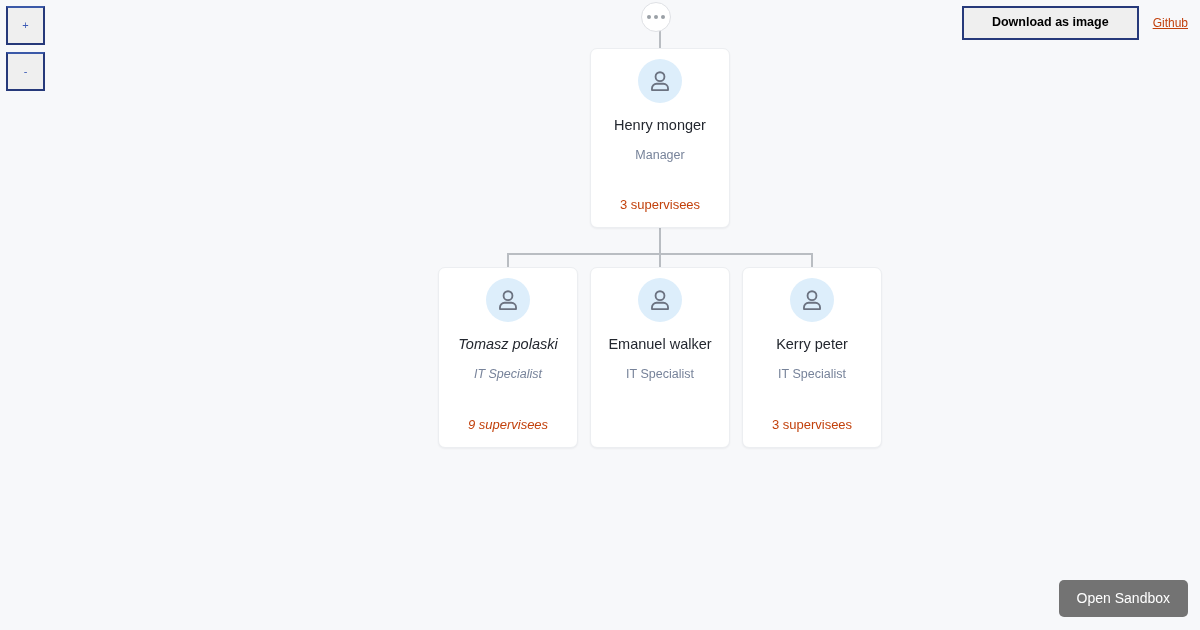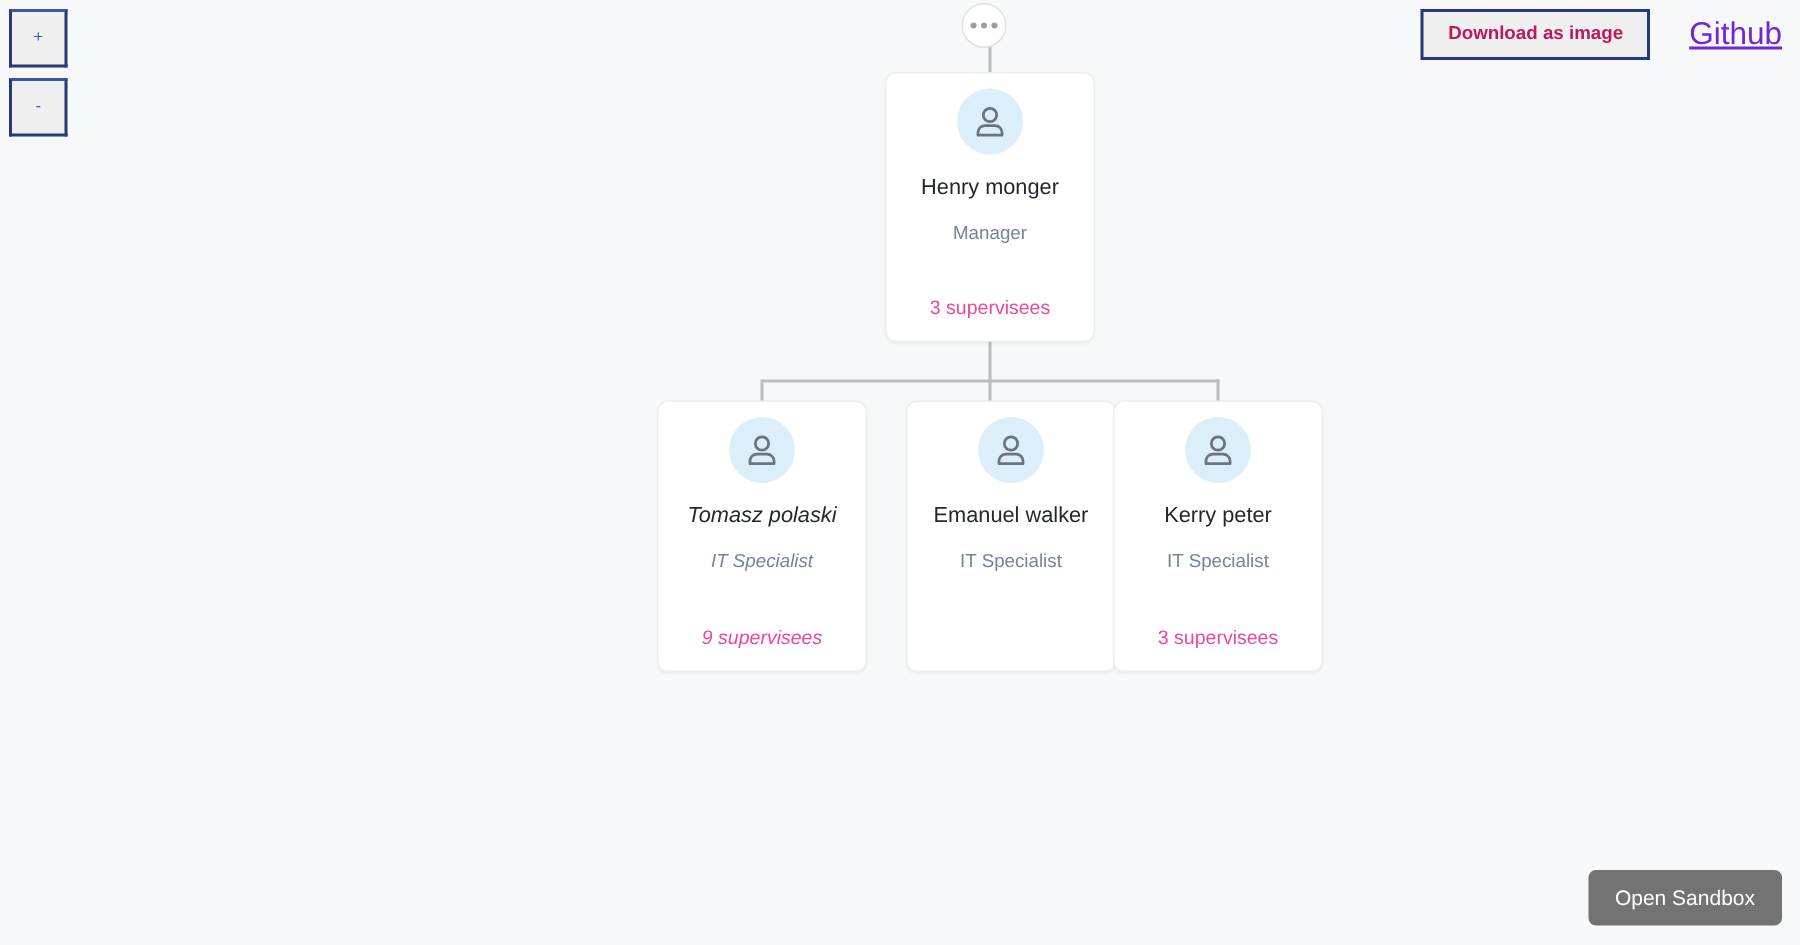--- a/index.html
+++ b/index.html
@@ -49,36 +49,36 @@
     right: 12px;
     top: 6px;
     display: flex;
     align-items: center;
     gap: 10px;
     z-index: 40;
   }
   .dl-btn {
     background: #efefef;
     border: 2px solid #26397a;
-    color: #be185d;
+    color: #000000;
     font-family: "Liberation Sans", sans-serif;
     font-size: 12.5px;
     font-weight: bold;
-    padding: 8px 16px;
+    padding: 8px 28px;
     cursor: pointer;
     white-space: nowrap;
     line-height: 1.1;
   }
   .gh-link {
-    color: #6d28d9;
-    font-size: 21px;
+    color: #c2410c;
+    font-size: 12px;
     text-decoration: underline;
     font-family: "Liberation Sans", sans-serif;
     white-space: nowrap;
-    margin-left: 16px;
+    margin-left: 4px;
     cursor: pointer;
   }
 
   
   .chart {
     position: absolute;
     inset: 0;
     overflow: hidden;
     padding-left: 33px;
   }
@@ -136,21 +136,21 @@
   }
   .node-root {
     left: 590px; top: 48px;
     width: 140px; height: 180px;
   }
   .node-child {
     top: 267px;
     width: 140px; height: 181px;
   }
   .child-1 { left: 438px; font-style: italic; }
-  .child-2 { left: 604px; }
+  .child-2 { left: 590px; }
   .child-3 { left: 742px; }
 
   .avatar {
     width: 44px;
     height: 44px;
     border-radius: 50%;
     background: #ddeefb;
     display: flex;
     align-items: center;
     justify-content: center;
@@ -171,21 +171,21 @@
     margin-top: 14px;
     font-size: 12.5px;
     color: #77839a;
     text-align: right;
     line-height: 1.2;
   }
   .node-sup {
     margin-top: auto;
     margin-bottom: 14px;
     font-size: 13px;
-    color: #ec4899;
+    color: #c2410c;
     line-height: 1.2;
   }
   .node-sup.empty { visibility: hidden; }
 
   
   .sandbox-btn {
     position: absolute;
     right: 12px;
     bottom: 13px;
     background: #737373;

